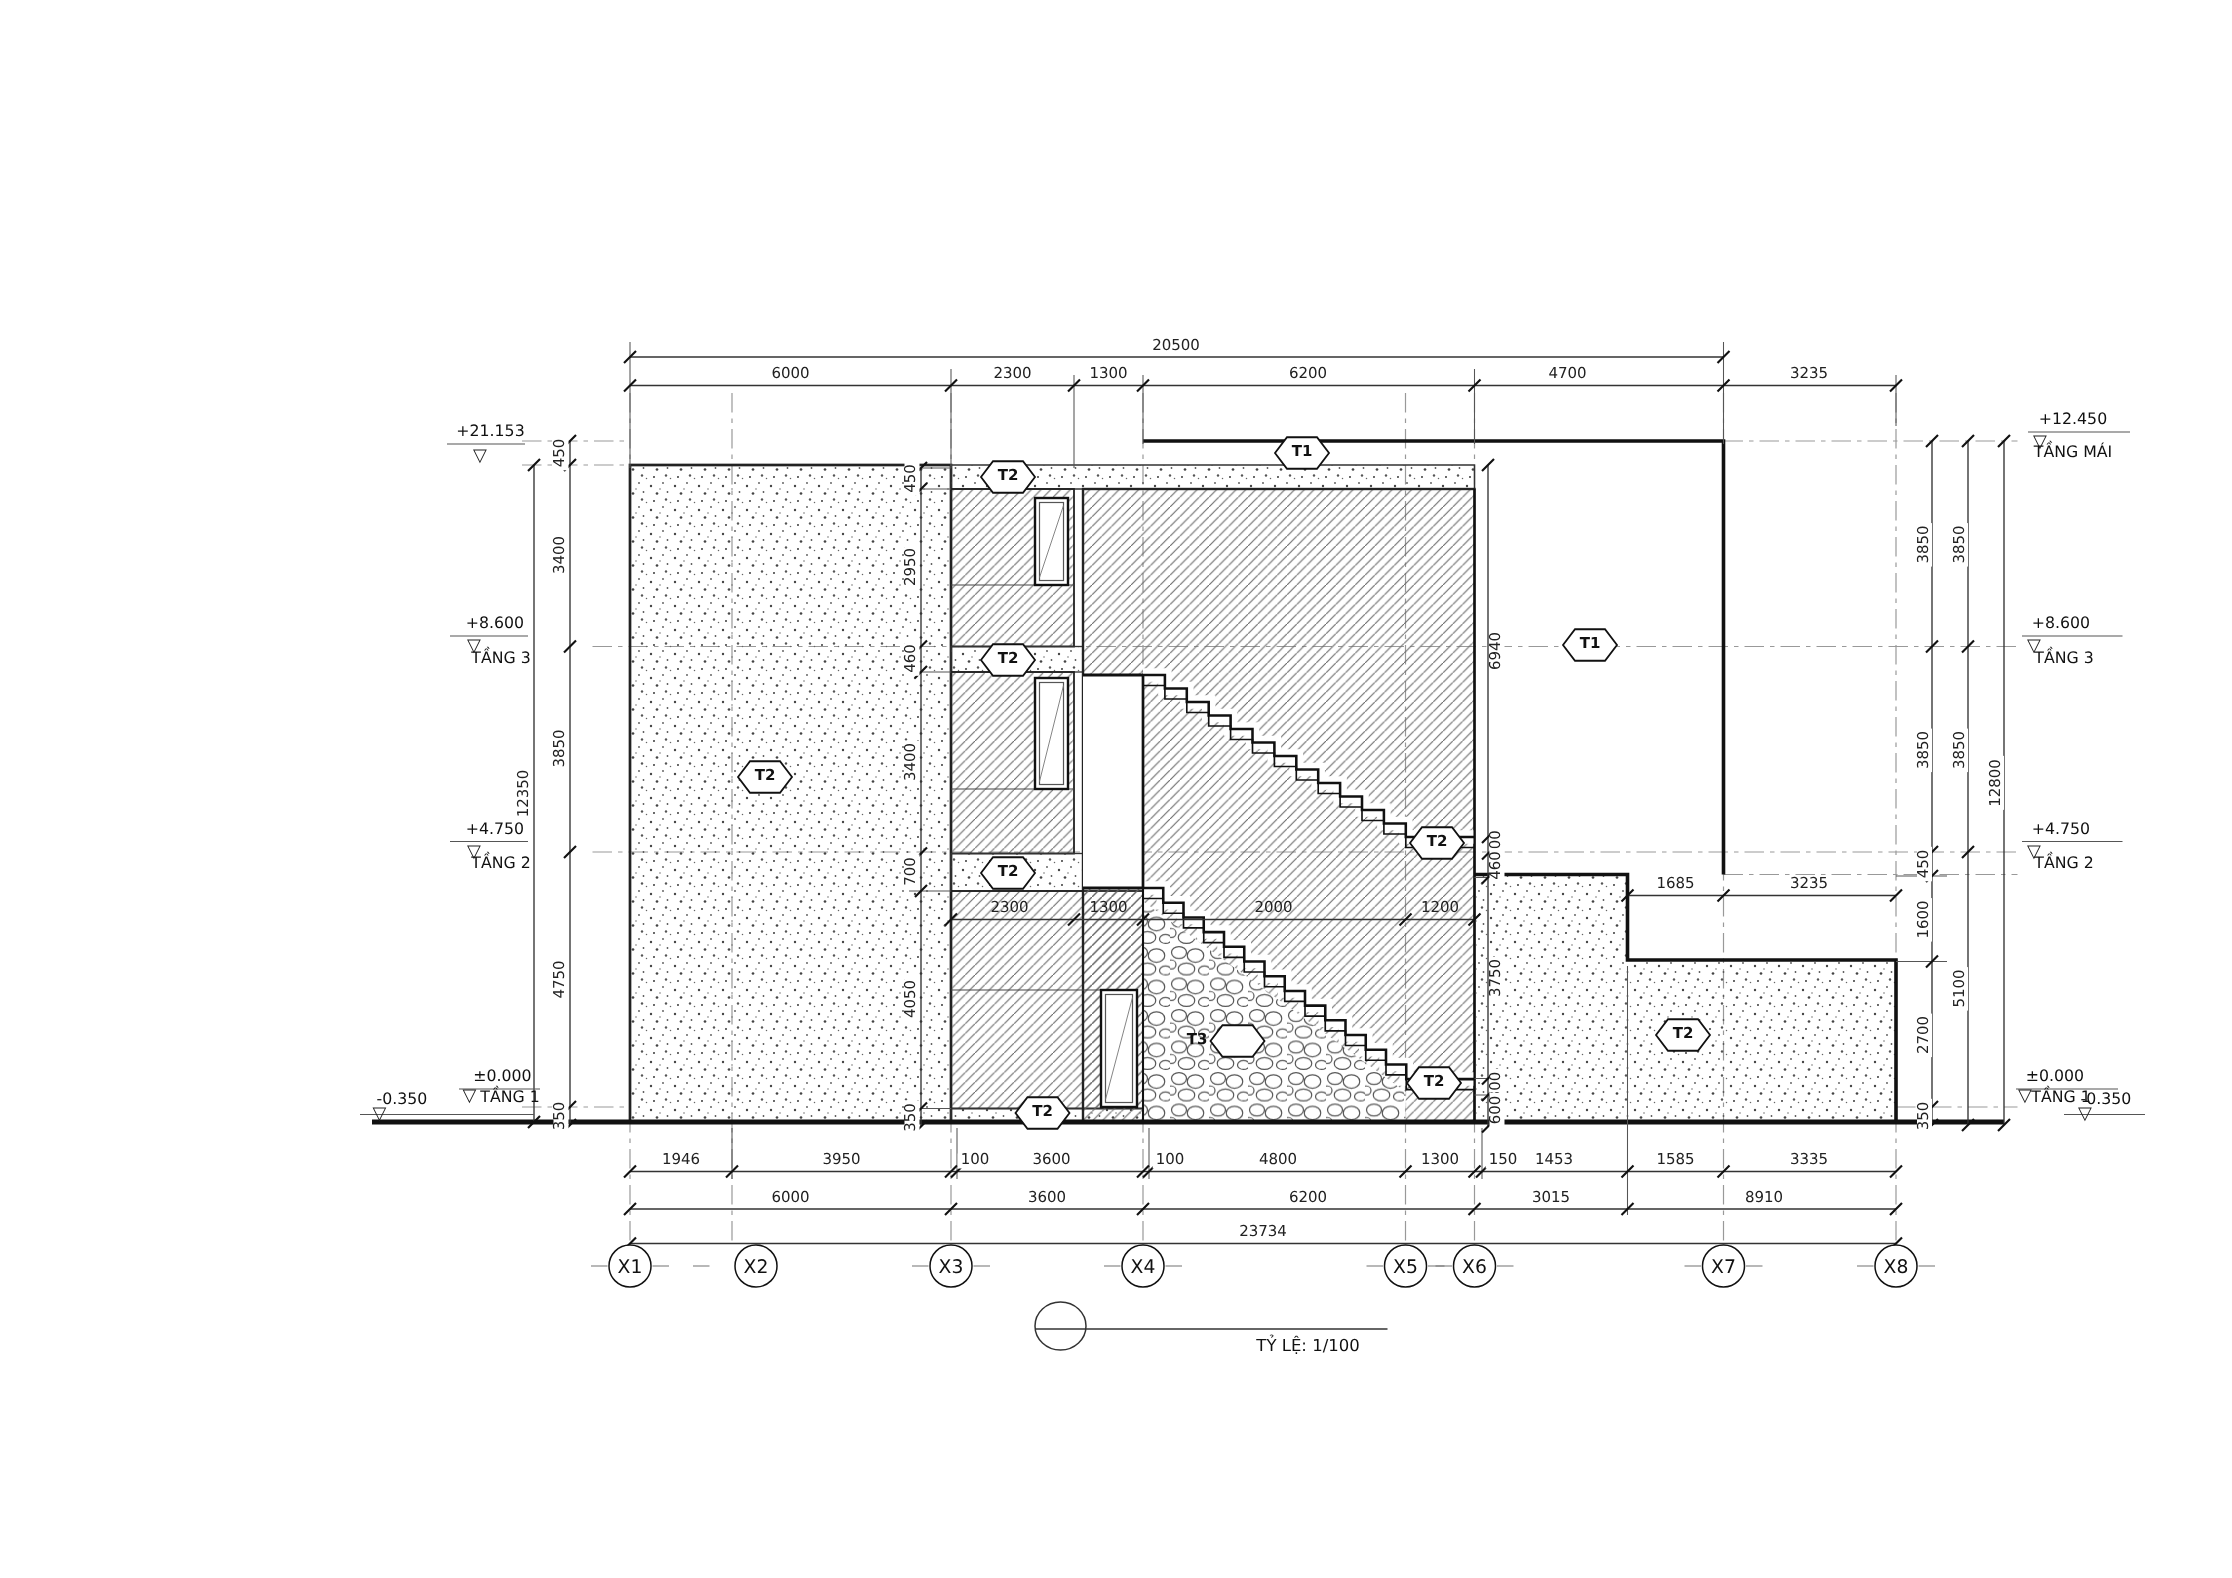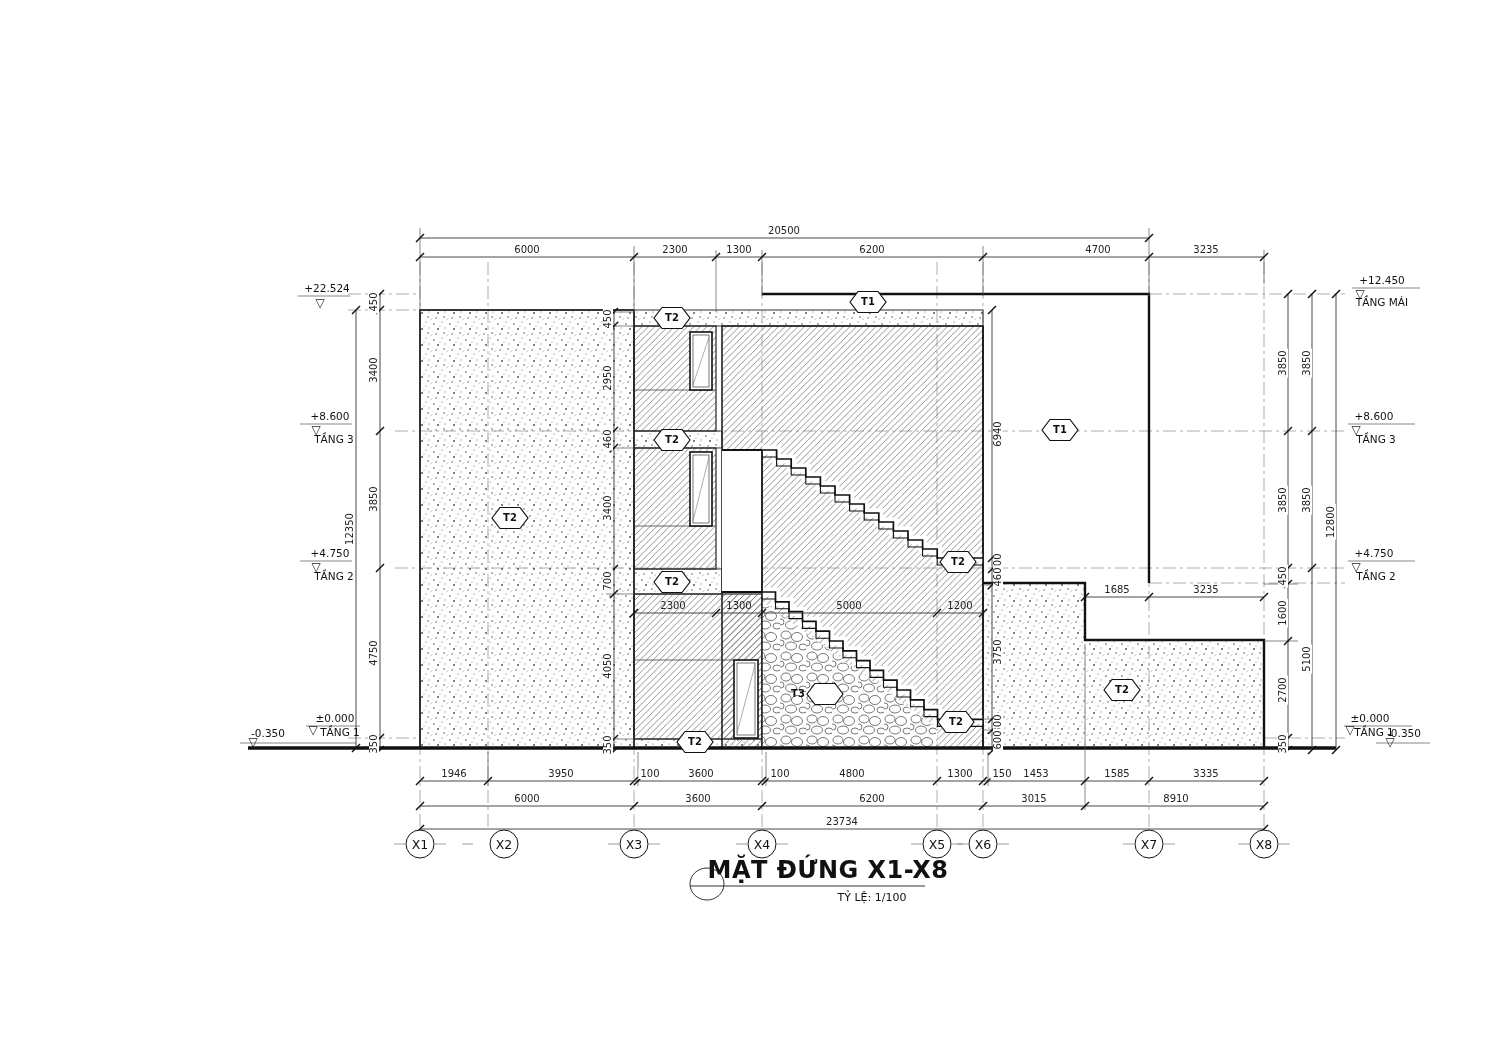--- a/index.html
+++ b/index.html
@@ -236,21 +236,21 @@
     <ellipse cx="707" cy="884" rx="17" ry="16" stroke-width="1"></ellipse>
     <line x1="690" y1="886" x2="925" y2="886" stroke-width="1.1"></line>
   </g>
 </svg>
 
 <span class="lab" style="left:784px;top:231px">20500</span>
 <span class="lab" style="left:527px;top:250px">6000</span>
 <span class="lab" style="left:675px;top:250px">2300</span>
 <span class="lab" style="left:739px;top:250px">1300</span>
 <span class="lab" style="left:872px;top:250px">6200</span>
-<span class="lab" style="left:1098px;top:250px">4700</span>
+<span class="lab" style="left:1045px;top:250px">4700</span>
 <span class="lab" style="left:1206px;top:250px">3235</span>
 
 <span class="lab" style="left:454px;top:774px">1946</span>
 <span class="lab" style="left:561px;top:774px">3950</span>
 <span class="lab" style="left:650px;top:774px">100</span>
 <span class="lab" style="left:701px;top:774px">3600</span>
 <span class="lab" style="left:780px;top:774px">100</span>
 <span class="lab" style="left:852px;top:774px">4800</span>
 <span class="lab" style="left:960px;top:774px">1300</span>
 <span class="lab" style="left:1002px;top:774px">150</span>
@@ -292,26 +292,26 @@
 <span class="lab v" style="left:608px;top:745px">350</span>
 <span class="lab v" style="left:998px;top:434px">6940</span>
 <span class="lab v" style="left:998px;top:563px">300</span>
 <span class="lab v" style="left:998px;top:577px">460</span>
 <span class="lab v" style="left:998px;top:652px">3750</span>
 <span class="lab v" style="left:998px;top:724px">300</span>
 <span class="lab v" style="left:998px;top:740px">600</span>
 
 <span class="lab t" style="left:673px;top:606px">2300</span>
 <span class="lab t" style="left:739px;top:606px">1300</span>
-<span class="lab t" style="left:849px;top:606px">5000</span>
+<span class="lab t" style="left:849px;top:606px">2000</span>
 <span class="lab t" style="left:960px;top:606px">1200</span>
 <span class="lab" style="left:1117px;top:590px">1685</span>
 <span class="lab" style="left:1206px;top:590px">3235</span>
 
-<span class="lvl" style="left:327px;top:288px">+22.524</span>
+<span class="lvl" style="left:327px;top:288px">+21.153</span>
 <span class="tri" style="left:320px;top:303px">▽</span>
 <span class="lvl" style="left:330px;top:416px">+8.600</span>
 <span class="tri" style="left:316px;top:430px">▽</span>
 <span class="lvl" style="left:334px;top:439px">TẦNG 3</span>
 <span class="lvl" style="left:330px;top:553px">+4.750</span>
 <span class="tri" style="left:316px;top:567px">▽</span>
 <span class="lvl" style="left:334px;top:576px">TẦNG 2</span>
 <span class="lvl" style="left:335px;top:718px">±0.000</span>
 <span class="tri" style="left:313px;top:730px">▽</span>
 <span class="lvl" style="left:340px;top:732px">TẦNG 1</span>
@@ -363,16 +363,15 @@
 <div class="bub" style="left:983px;top:844px">
       <span>X6</span>
     </div>
 <div class="bub" style="left:1149px;top:844px">
       <span>X7</span>
     </div>
 <div class="bub" style="left:1264px;top:844px">
       <span>X8</span>
     </div>
 
-<span class="ttl" style="left:828px;top:870px">MẶT ĐỨNG X1-X8</span>
 <span class="sub" style="left:872px;top:897px">TỶ LỆ: 1/100</span>
 
 </div>
 
 </body></html>

